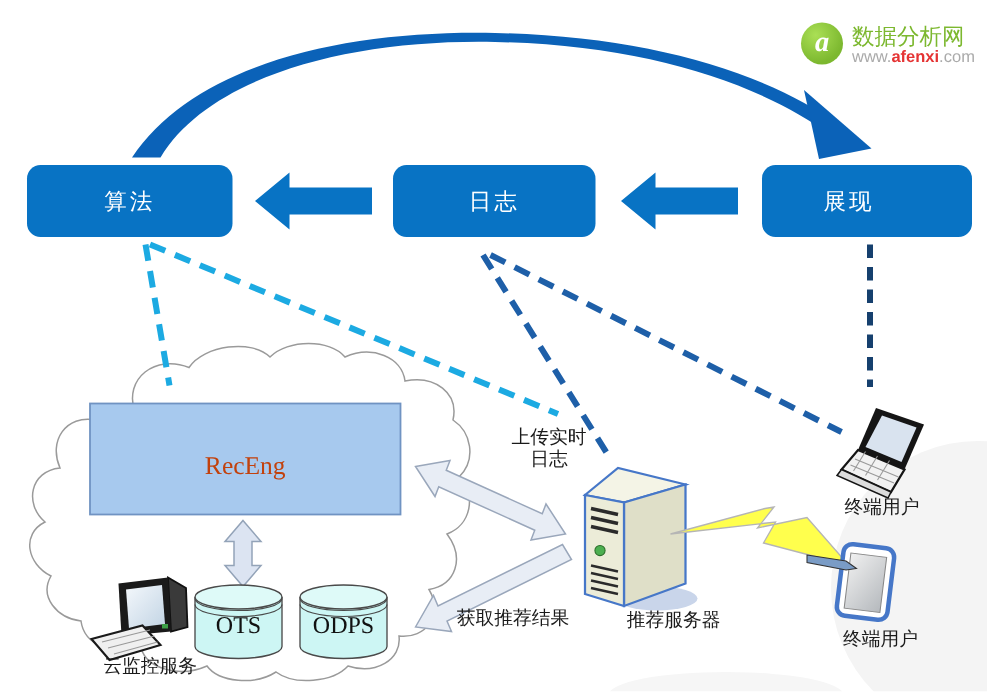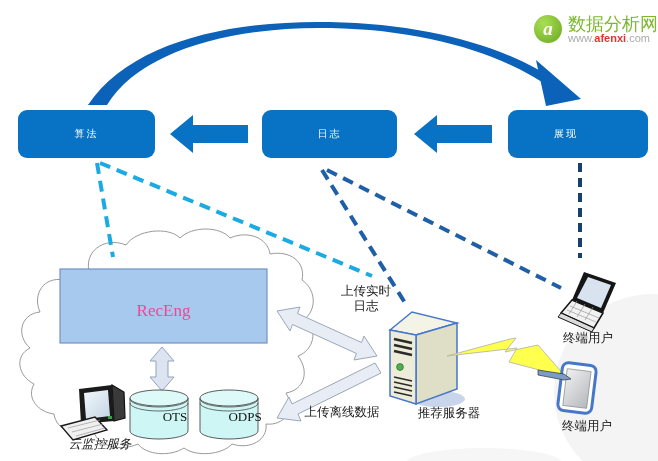--- a/index.html
+++ b/index.html
@@ -1,32 +1,32 @@
 <!DOCTYPE html>
 <html><head>
 <meta charset="utf-8">
 <style>
   html,body{margin:0;padding:0;background:#fff;}
   .stage{position:relative;width:658px;height:461px;background:#fff;overflow:hidden;
          font-family:"Liberation Serif","DejaVu Serif",serif;}
   .stage svg{position:absolute;left:0;top:0;}
   .lbl{position:absolute;color:#1a1a1a;font-size:12.5px;line-height:15px;text-align:center;}
   .flow-lbl{position:absolute;display:flex;align-items:center;justify-content:center;
-            color:#fff;font-family:"Liberation Sans",sans-serif;font-size:10px;letter-spacing:2px;}
+            color:#fff;font-family:"Liberation Sans",sans-serif;font-size:15px;letter-spacing:2px;}
   .receng-lbl{position:absolute;left:60px;top:269px;width:207px;height:84px;display:flex;
-              align-items:center;justify-content:center;font-size:17px;color:#ec4899;}
-  .db-lbl{position:absolute;width:58px;top:409px;font-size:13px;text-align:center;color:#111;margin-left:16px;}
+              align-items:center;justify-content:center;font-size:17px;color:#c2410c;}
+  .db-lbl{position:absolute;width:58px;top:409px;font-size:16px;text-align:center;color:#111;}
   .logo{position:absolute;left:534px;top:15px;display:flex;align-items:center;gap:6px;
         font-family:"Liberation Sans",sans-serif;}
   .logo-circle{width:28px;height:28px;border-radius:50%;
         background:radial-gradient(circle at 35% 30%,#aadf55,#7CB82F 70%);
         display:flex;align-items:center;justify-content:center;
         color:#fff;font-family:"Liberation Serif",serif;font-style:italic;
         font-size:19px;font-weight:bold;}
-  .logo-brand{color:#7CB82F;font-size:18px;line-height:17px;}
+  .logo-brand{color:#7CB82F;font-size:15px;line-height:17px;}
   .logo-url{font-size:11px;line-height:10px;color:#aaa;}
   .logo-url .red{color:#E53333;font-weight:bold;}
 </style>
 </head>
 <body>
 
 <div class="stage">
 
 <svg width="658" height="461" viewBox="0 0 658 461">
 
@@ -157,26 +157,26 @@
 <div class="flow-lbl" style="left:508px;top:110px;width:116px;height:48px;">展现</div>
 
 <div class="receng-lbl">RecEng</div>
 
 <div class="db-lbl" style="left:130px;">OTS</div>
 <div class="db-lbl" style="left:200px;">ODPS</div>
 
 <div class="lbl" style="left:308px;top:284px;width:84px;">
   <span style="display:block;margin-left:32px;">上传实时日志</span>
 </div>
-<div class="lbl" style="left:303px;top:405px;width:78px;">上传离线数据</div>
+<div class="lbl" style="left:303px;top:405px;width:78px;">获取推荐结果</div>
 
 <div class="lbl" style="left:390px;top:406px;width:70px;margin-left:24px;">推荐服务器</div>
 <div class="lbl" style="left:561px;top:331px;width:54px;">终端用户</div>
 <div class="lbl" style="left:560px;top:419px;width:54px;">终端用户</div>
-<div class="lbl" style="left:64px;top:437px;width:72px;font-style:italic;">云监控服务</div>
+<div class="lbl" style="left:64px;top:437px;width:72px;">云监控服务</div>
 
 <div class="logo">
   <div class="logo-circle">a</div>
   <div>
     <div class="logo-brand">数据分析网</div>
     <div class="logo-url"><span>www.</span><span class="red">afenxi</span><span>.com</span></div>
   </div>
 </div>
 
 </div>

